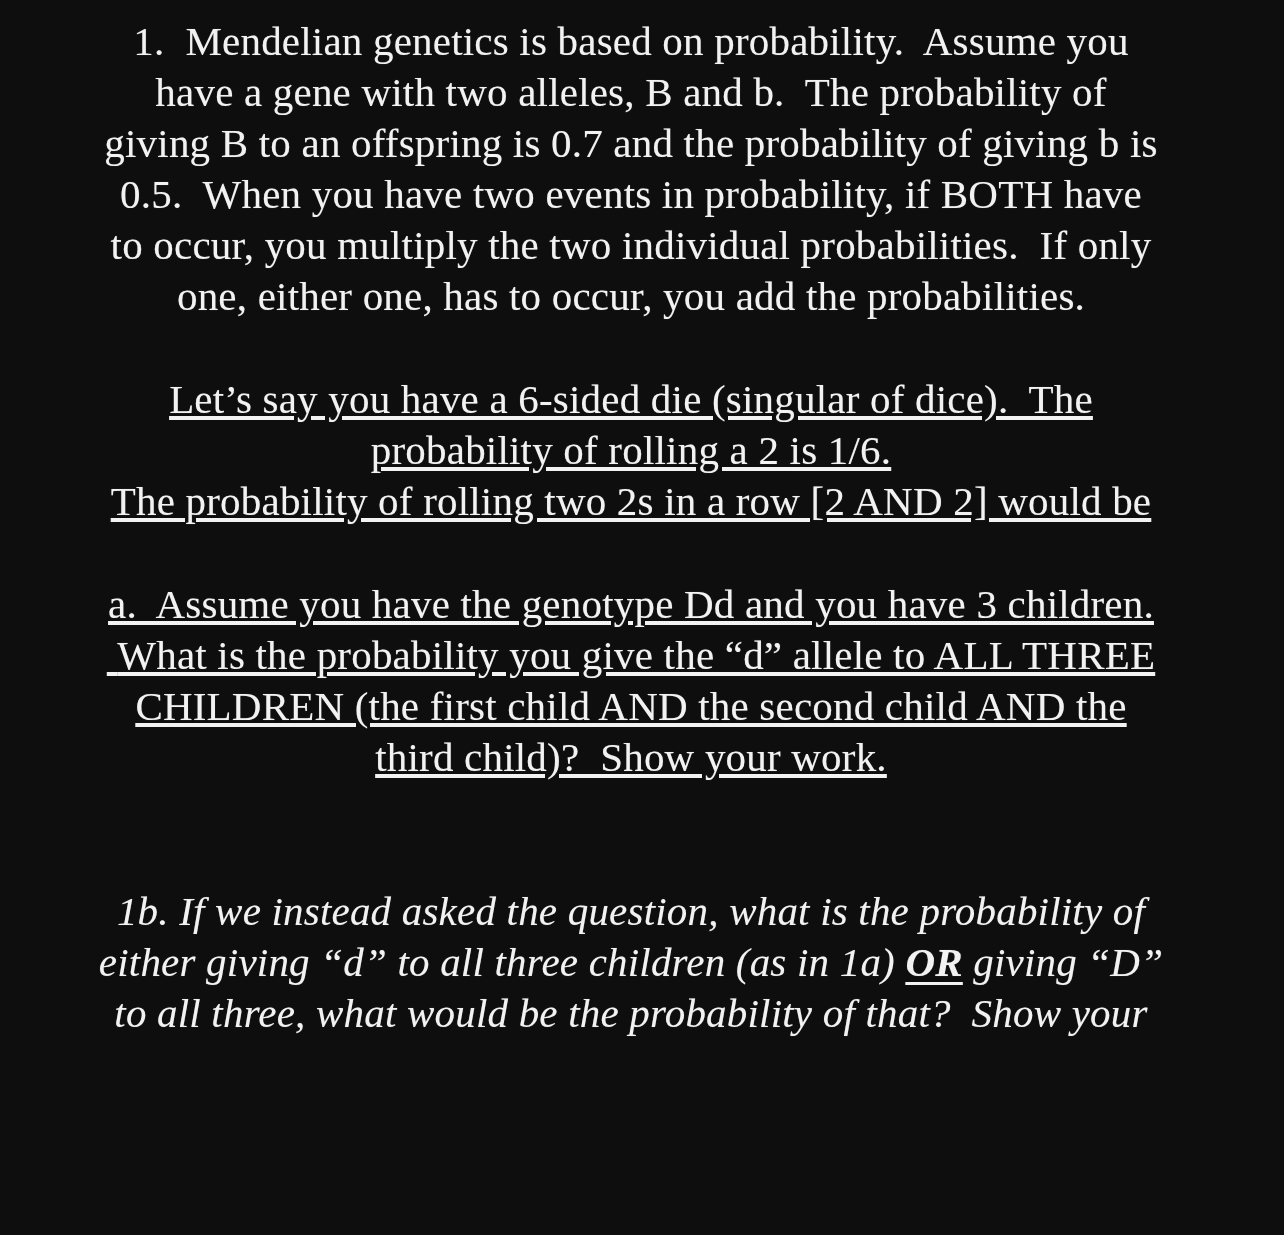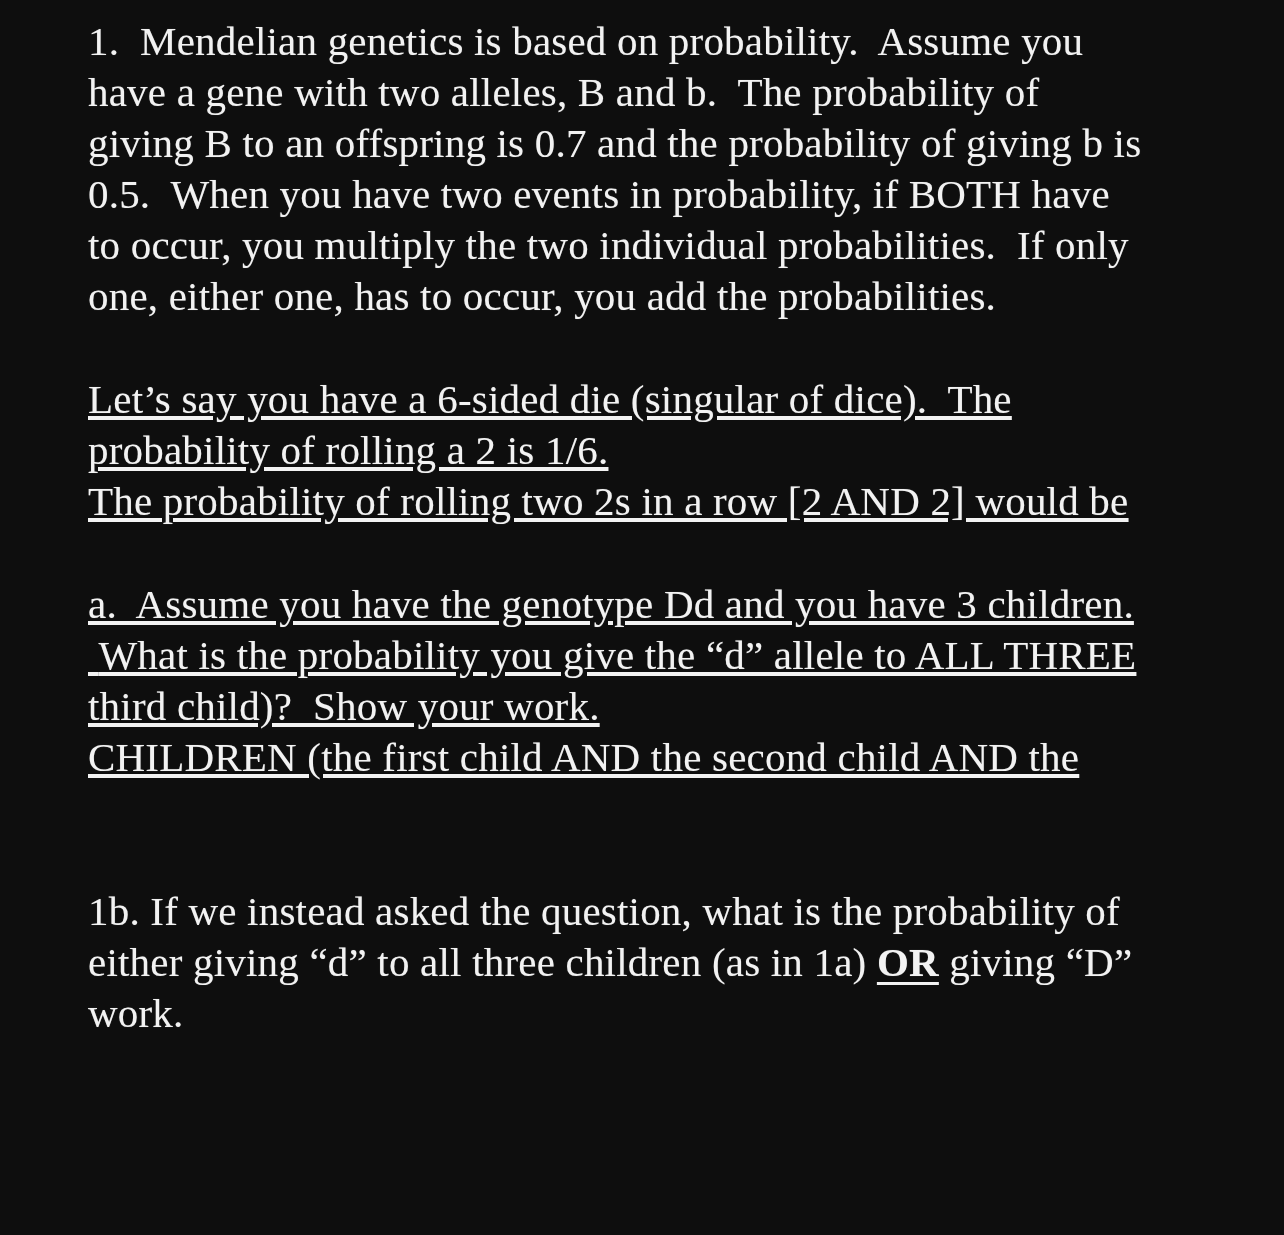--- a/index.html
+++ b/index.html
@@ -9,37 +9,38 @@
   }
   .page {
     position: relative;
     width: 1284px;
     height: 1235px;
     background: #0e0e0e;
     overflow: hidden;
     font-family: "Liberation Serif", "DejaVu Serif", serif;
     color: #f2f2f2;
     box-sizing: border-box;
-    padding: 16px 86px 0 88px;
+    padding: 16px 86px 0 64px;
+    text-align: center;
   }
   .para {
     margin: 0;
     padding: 0;
     font-size: 41px;
     line-height: 51px;
     font-weight: 400;
     letter-spacing: 0.2px;
   }
   .para .line {
     display: block;
     white-space: pre-wrap;
     text-shadow: 0 0 1px rgba(255,255,255,0.35);
   }
   .gap-1 { margin-top: 52px; text-decoration: underline; }
-  .gap-2 { margin-top: 103px; }
+  .gap-2 { margin-top: 103px; font-style: italic; }
   .or-emphasis {
     font-weight: 700;
     text-decoration: underline;
     text-decoration-thickness: 3px;
     text-underline-offset: 6px;
   }
 </style>
 </head>
 <body>
 
@@ -56,23 +57,23 @@
 
   <p class="para gap-1">
     <span class="line">Let’s say you have a 6-sided die (singular of dice).  The</span>
     <span class="line">probability of rolling a 2 is 1/6.</span>
     <span class="line">The probability of rolling two 2s in a row [2 AND 2] would be</span>
   </p>
 
   <p class="para gap-1">
     <span class="line">a.  Assume you have the genotype Dd and you have 3 children.</span>
     <span class="line"> What is the probability you give the “d” allele to ALL THREE</span>
+    <span class="line">CHILDREN (the first child AND the second child AND the</span>
     <span class="line">third child)?  Show your work.</span>
-    <span class="line">CHILDREN (the first child AND the second child AND the</span>
   </p>
 
   <p class="para gap-2">
     <span class="line">1b. If we instead asked the question, what is the probability of</span>
     <span class="line"><span>either giving “d” to all three children (as in 1a) </span><span class="or-emphasis">OR</span><span> giving “D”</span></span>
-    <span class="line">work.</span>
+    <span class="line">to all three, what would be the probability of that?  Show your</span>
   </p>
 
 </div>
 
 </body></html>

